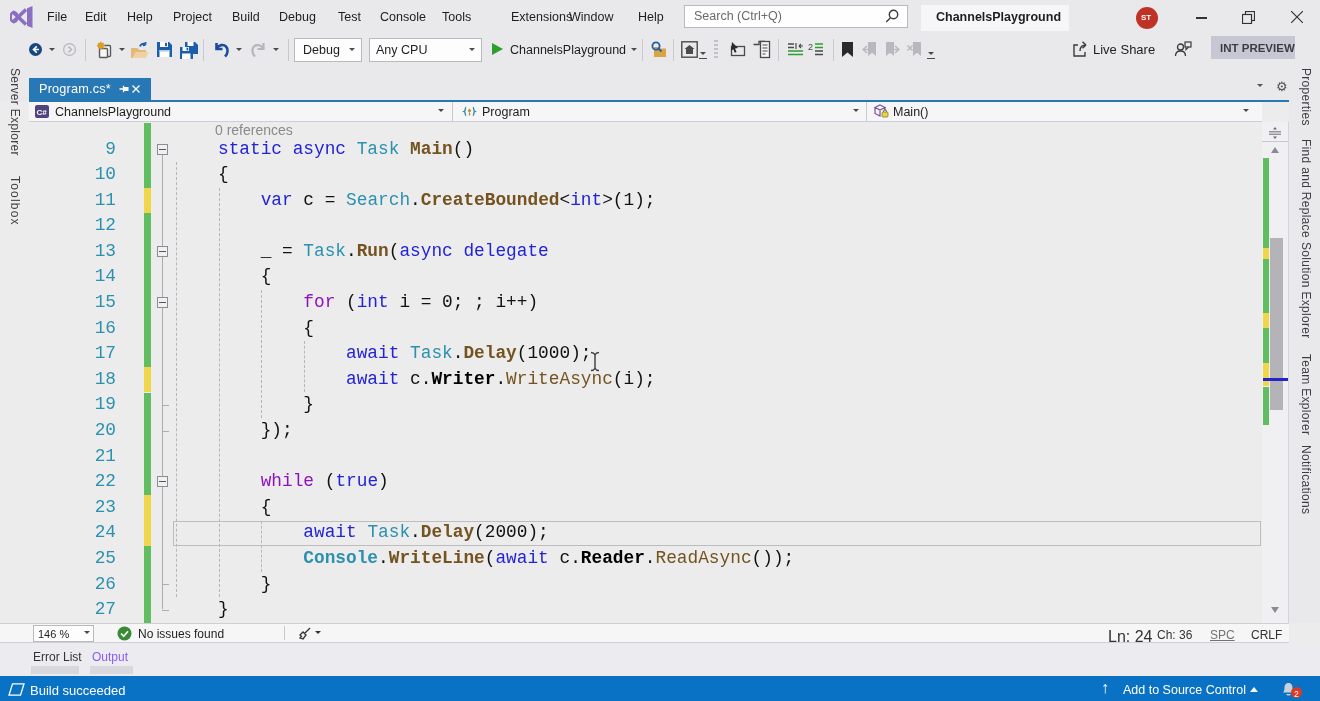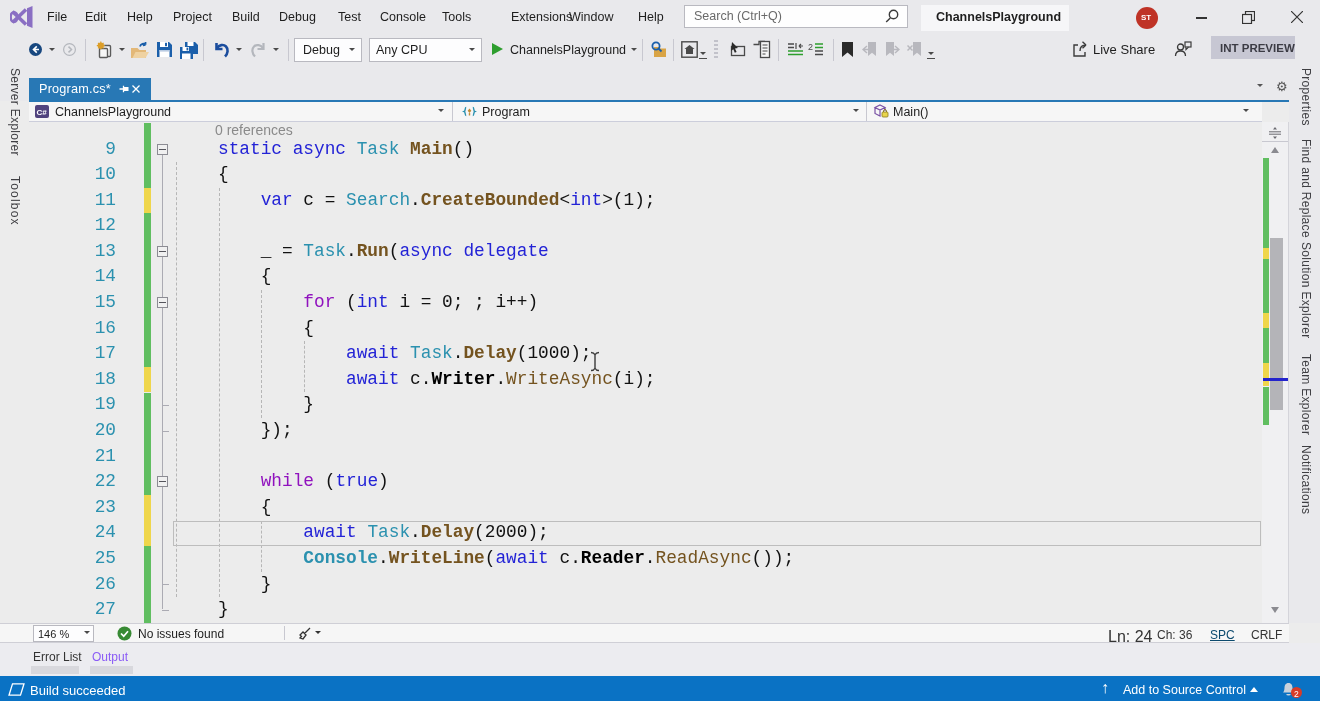--- a/index.html
+++ b/index.html
@@ -380,21 +380,21 @@
   <path d="M4 7.5 L6.7 10.2 L11 5.2" fill="none" stroke="#fff" stroke-width="1.7"></path>
 </svg>
 <div class="abs" style="left:138px;top:627px;font-size:12px;color:#1E1E1E;">No issues found</div>
 <div class="abs sep" style="left:284px;top:626px;height:14px;"></div>
 <svg class="abs" style="left:299px;top:627px;" width="14" height="13" viewBox="0 0 14 13">
   <path d="M11 1 L5.5 6.5 M7 8 L4 5 L1 8 L2.5 9.5 L1 11 L4 12 Z" fill="none" stroke="#333" stroke-width="1.3"></path>
 </svg>
 <div class="abs car" style="left:315px;top:631px;border-top-color:#333;"></div>
 <div class="abs" style="left:1108px;top:628px;font-size:16px;color:#333;">Ln: 24</div>
 <div class="abs" style="left:1157px;top:628px;font-size:12px;color:#333;">Ch: 36</div>
-<div class="abs" style="left:1210px;top:628px;font-size:12px;color:#0c4a6e;text-decoration:underline;">SPC</div>
+<div class="abs" style="left:1210px;top:628px;font-size:12px;color:#737373;text-decoration:underline;">SPC</div>
 <div class="abs" style="left:1251px;top:628px;font-size:12px;color:#333;">CRLF</div>
 
 <div class="abs" style="left:33px;top:650px;font-size:12px;color:#333;">Error List</div>
 <div class="abs" style="left:92px;top:650px;font-size:12px;color:#8b5cf6;">Output</div>
 <div class="abs" style="left:31px;top:665.5px;width:48px;height:8px;background:#D8D8DD;"></div>
 <div class="abs" style="left:90px;top:665.5px;width:43px;height:8px;background:#D8D8DD;"></div>
 
 <svg class="abs" style="left:8px;top:683px;" width="17" height="13" viewBox="0 0 17 13">
   <path d="M4.5 0.8 H16 L12.5 12.2 H1 Z" fill="none" stroke="#fff" stroke-width="1.3"></path>
 </svg>

